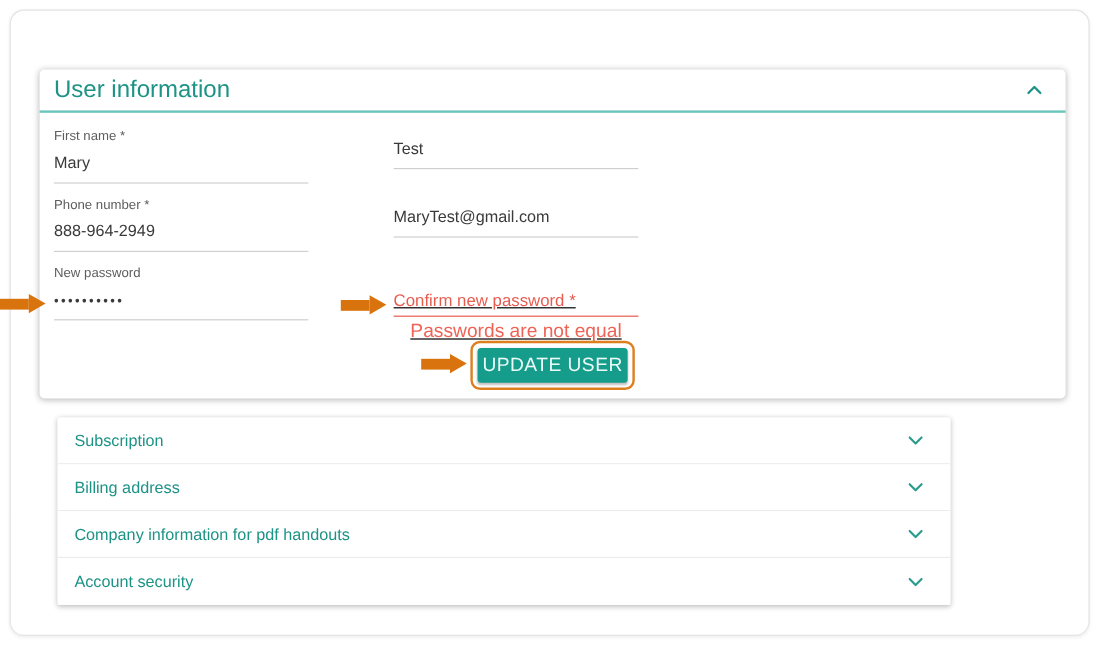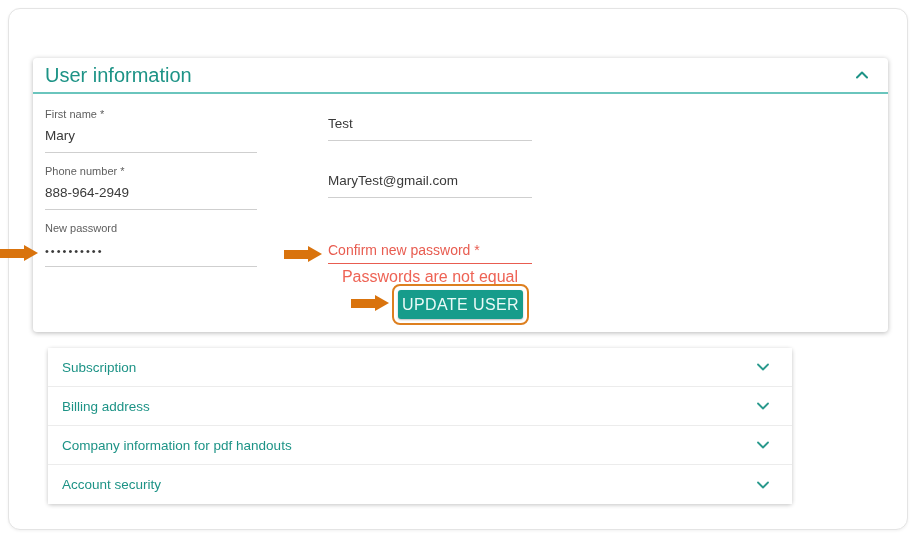--- a/index.html
+++ b/index.html
@@ -46,21 +46,21 @@
 
   
   .field { position:absolute; }
   .f-label { font-size:11px; color:#5e5e5e; }
   .f-value {
     margin-top:8px; font-size:13.5px; color:#3a3a3a;
     padding-bottom:9px; border-bottom:1px solid #cfcfcf; cursor:text;
   }
   .f-dots { letter-spacing:2px; font-size:11px; color:#3a3a3a; padding-top:3px; }
 
-  .field-confirm { position:absolute; }
+  .field-confirm { position:absolute;text-decoration:underline; }
   .confirm-label {
     color:#e85c50; font-size:14px; padding-bottom:5px;
     border-bottom:1px solid #e85c50; cursor:text;
   }
   .confirm-error {
     margin-top:4px; color:#ee6355; font-size:16px; text-align:center;
   }
 
   
   .btn-highlight {

